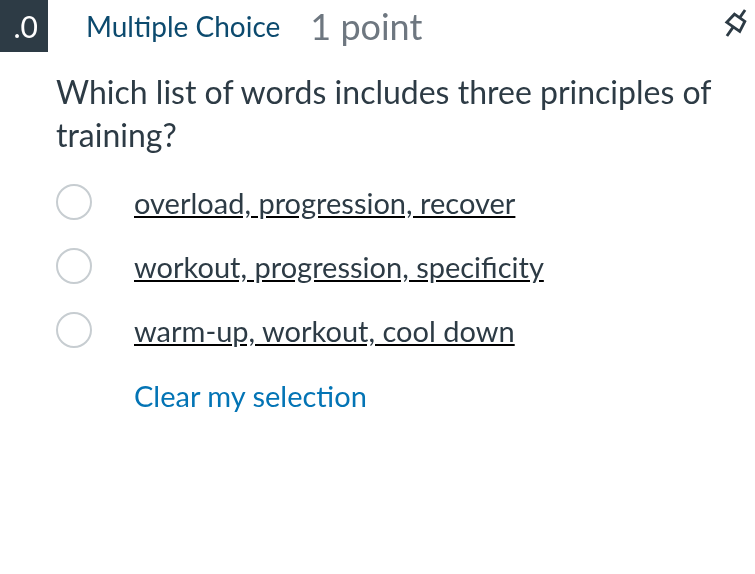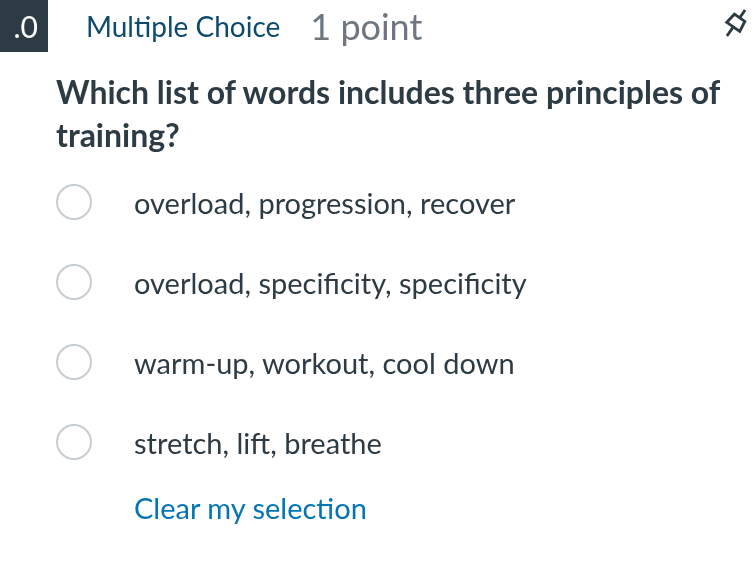--- a/index.html
+++ b/index.html
@@ -58,28 +58,29 @@
       fill: none;
       stroke-width: 1.8;
       transform: rotate(35deg);
     }
     .question-body {
       padding: 18px 20px 0 56px;
     }
     .question-text {
       color: #2d3b45;
       font-size: 32px;
-      font-weight: 700;
+      font-weight: 400;
       line-height: 1.35;
       margin-bottom: 28px;
     }
     .options {
       display: flex;
       flex-direction: column;
-      gap: 44px;
+      gap: 28px;
+      text-decoration: underline;
     }
     .option {
       display: flex;
       align-items: center;
       cursor: pointer;
     }
     .radio-circle {
       width: 36px;
       height: 36px;
       border: 2px solid #c7cdd1;
@@ -119,26 +120,22 @@
 <div class="question-body">
   <div class="question-text">Which list of words includes three principles of training?</div>
 
   <div class="options">
     <label class="option">
       <span class="radio-circle"></span>
       <span class="option-text">overload, progression, recover</span>
     </label>
     <label class="option">
       <span class="radio-circle"></span>
-      <span class="option-text">overload, specificity, specificity</span>
+      <span class="option-text">workout, progression, specificity</span>
     </label>
     <label class="option">
       <span class="radio-circle"></span>
       <span class="option-text">warm-up, workout, cool down</span>
-    </label>
-    <label class="option">
-      <span class="radio-circle"></span>
-      <span class="option-text">stretch, lift, breathe</span>
     </label>
   </div>
 
   <div class="clear-selection">Clear my selection</div>
 </div>
 
 </body></html>

